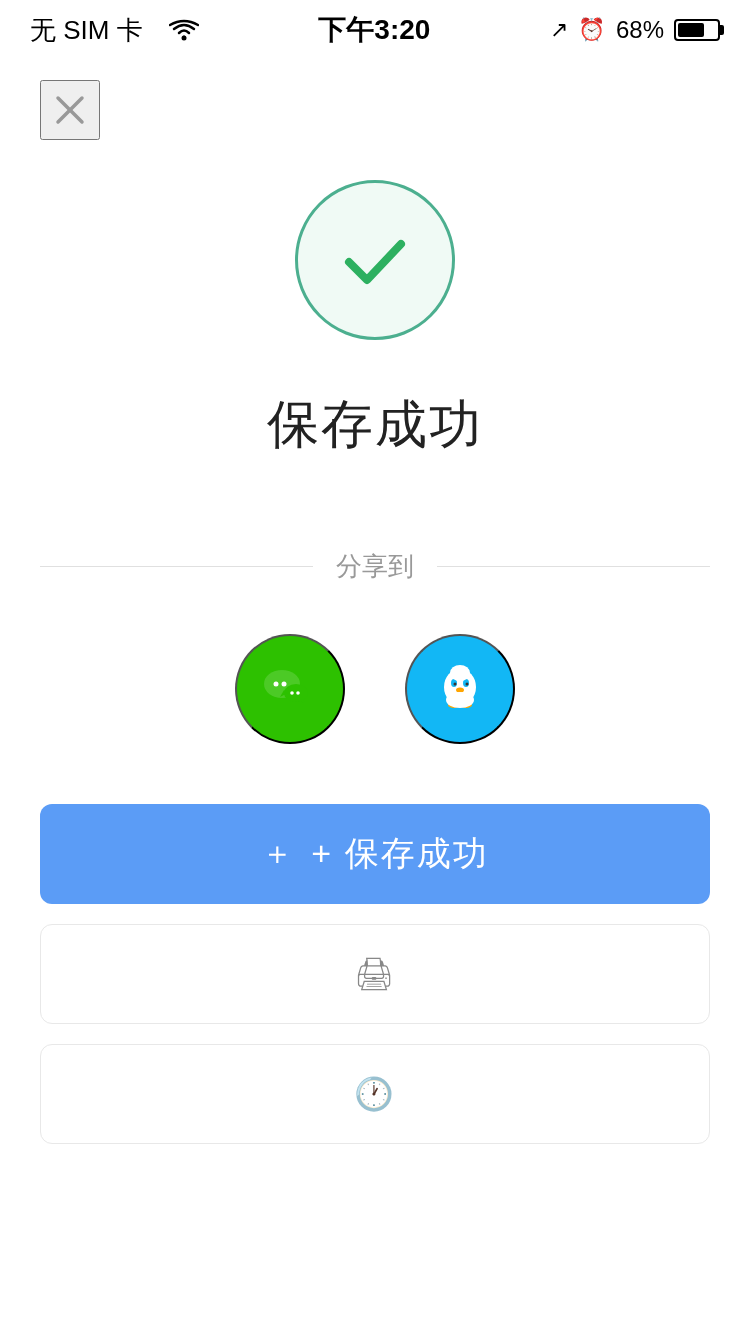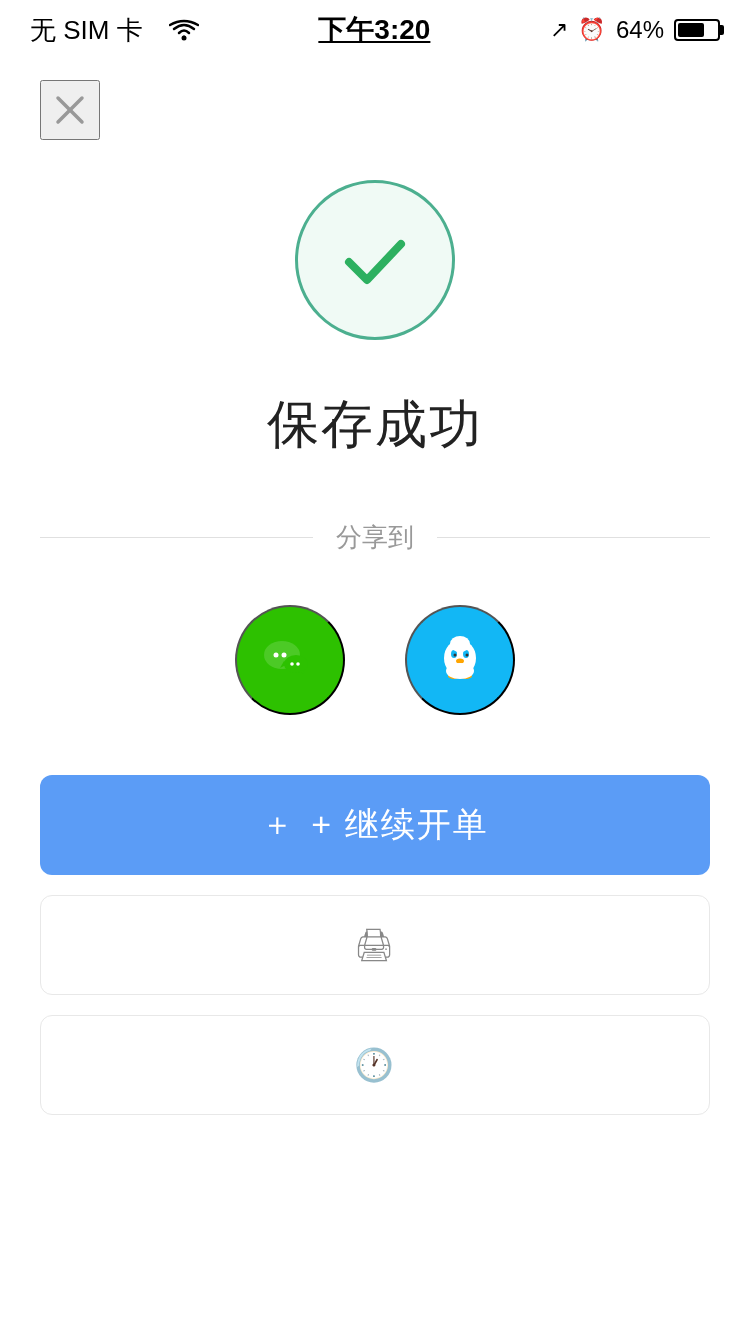--- a/index.html
+++ b/index.html
@@ -29,21 +29,20 @@
       align-items: center;
       gap: 26px;
       font-size: 26px;
       color: #000;
     }
 
     .status-center {
       font-size: 28px;
       font-weight: 600;
       color: #000;
-      text-decoration: underline;
     }
 
     .status-right {
       display: flex;
       align-items: center;
       gap: 10px;
       font-size: 24px;
       color: #000;
     }
 
@@ -130,21 +129,21 @@
     .checkmark-svg {
       width: 80px;
       height: 80px;
     }
 
     
     .success-title {
       font-size: 52px;
       font-weight: 400;
       color: #222;
-      margin-bottom: 60px;
+      margin-bottom: 89px;
       letter-spacing: 2px;
     }
 
     
     .share-section {
       width: 100%;
       display: flex;
       flex-direction: column;
       align-items: center;
       margin-bottom: 60px;
@@ -248,21 +247,21 @@
       <path d="M10 14 Q15 9 20 14" stroke="#000" stroke-width="2.5" fill="none" stroke-linecap="round"></path>
       <path d="M5 10 Q15 2 25 10" stroke="#000" stroke-width="2.5" fill="none" stroke-linecap="round"></path>
       <path d="M1 6 Q15 -2 29 6" stroke="#000" stroke-width="2.5" fill="none" stroke-linecap="round"></path>
       <circle cx="15" cy="19" r="2.5" fill="#000"></circle>
     </svg>
   </div>
   <div class="status-center">下午3:20</div>
   <div class="status-right">
     <span style="font-size:22px;">↗</span>
     <span style="font-size:22px;">⏰</span>
-    <span>64%</span>
+    <span>68%</span>
     <div class="battery-container">
       <div class="battery-bar">
         <div class="battery-fill"></div>
       </div>
     </div>
   </div>
 </div>
 
 <div class="main-content">
 
@@ -325,21 +324,21 @@
           <ellipse cx="32" cy="16" rx="10" ry="8" fill="white"></ellipse>
         </svg>
       </button>
     </div>
   </div>
 
   <div class="action-buttons">
 
     <button class="btn-primary">
       <span class="btn-icon">＋</span>
-      <span>+ 继续开单</span>
+      <span>+ 保存成功</span>
     </button>
 
     <button class="btn-secondary">
       <span class="btn-icon">🖨</span>
     </button>
 
     <button class="btn-secondary">
       <span class="btn-icon">🕐</span>
     </button>
 

